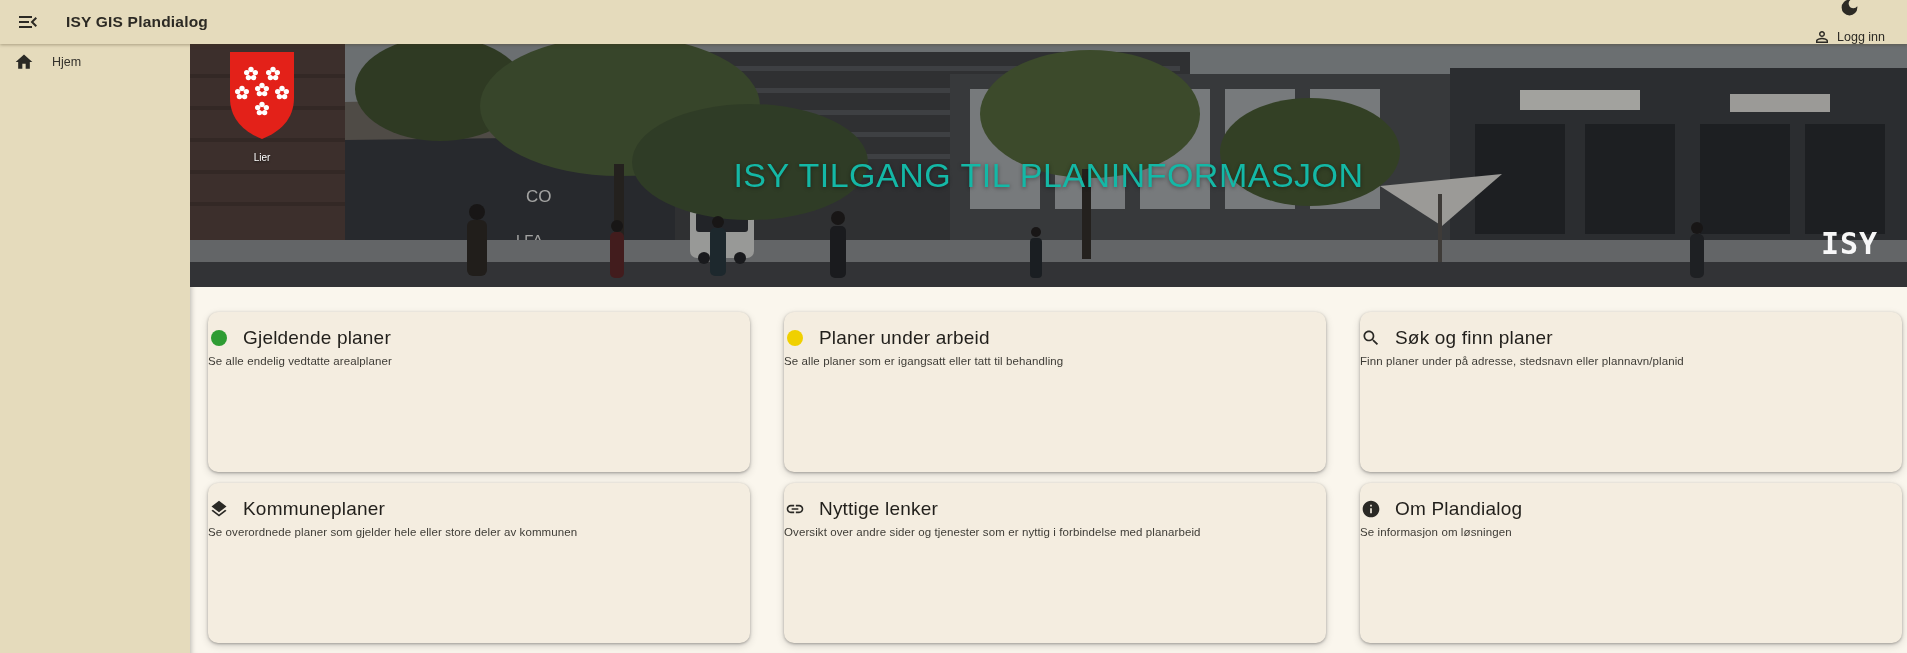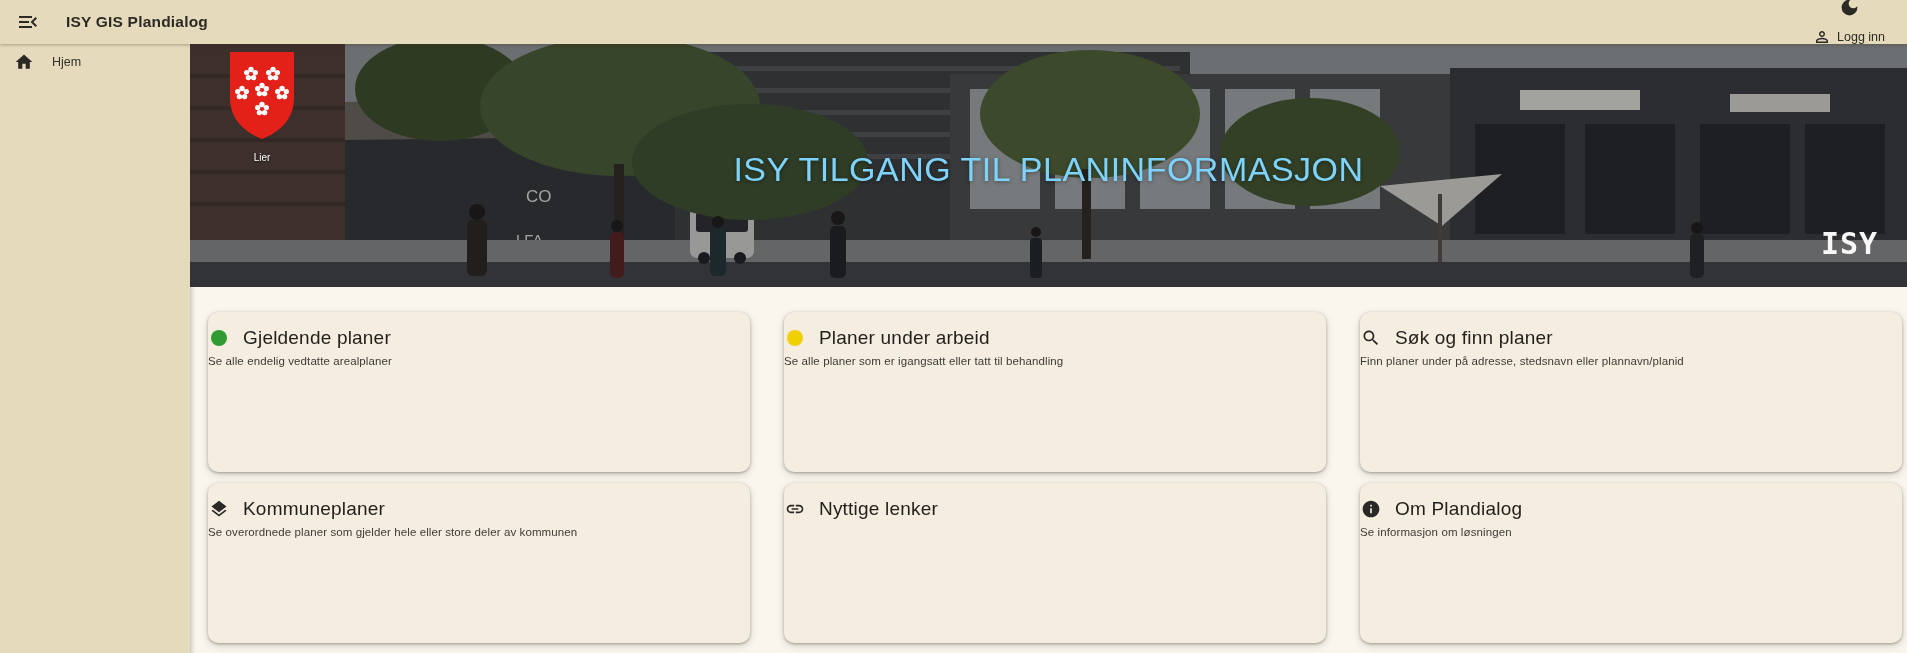--- a/index.html
+++ b/index.html
@@ -32,22 +32,22 @@
   }
   .drawer-item .nav-ic{width:20px;height:20px;color:#2b2a25;}
   
   .main{
     position:absolute;top:44px;left:190px;right:0;bottom:0;background:#faf6ed;
     box-shadow:inset 6px 0 6px -6px rgba(0,0,0,.35);
   }
   .hero{position:relative;height:243px;overflow:hidden;background:#2c2e30;}
   .hero .scene{position:absolute;inset:0;width:100%;height:100%;display:block;}
   .hero-heading{
-    position:absolute;top:106px;left:0;right:0;text-align:center;
-    color:#7dd3fc;font-size:34px;font-weight:400;letter-spacing:.5px;margin:0;
+    position:absolute;top:112px;left:0;right:0;text-align:center;
+    color:#14b8a6;font-size:34px;font-weight:400;letter-spacing:.5px;margin:0;
     text-shadow:0 1px 4px rgba(0,0,0,.4);
   }
   .lier{position:absolute;top:6px;left:38px;width:68px;text-align:center;}
   .lier-label{color:#fff;font-size:10px;display:block;margin-top:6px;text-shadow:0 1px 2px rgba(0,0,0,.6);}
   .isy-mark{position:absolute;right:28px;bottom:22px;opacity:.96;}
   
   .cards{
     display:grid;grid-template-columns:repeat(3,542px);
     gap:11px 34px;padding:25px 0 0 18px;
   }
@@ -302,20 +302,21 @@
 
     <div class="card">
       <div class="card-head">
         <span class="card-ic">
           <svg width="20" height="20" viewBox="0 0 24 24" fill="currentColor">
               <path d="M3.9 12c0-1.71 1.39-3.1 3.1-3.1h4V7H7c-2.76 0-5 2.24-5 5s2.24 5 5 5h4v-1.9H7c-1.71 0-3.1-1.39-3.1-3.1zM8 13h8v-2H8v2zm9-6h-4v1.9h4c1.71 0 3.1 1.39 3.1 3.1s-1.39 3.1-3.1 3.1h-4V17h4c2.76 0 5-2.24 5-5s-2.24-5-5-5z"></path>
             </svg>
         </span>
         <h2>Nyttige lenker</h2>
       </div>
+      <p>Oversikt over andre sider og tjenester som er nyttig i forbindelse med planarbeid</p>
     </div>
 
     <div class="card">
       <div class="card-head">
         <span class="card-ic">
           <svg width="20" height="20" viewBox="0 0 24 24" fill="currentColor">
               <path d="M12 2C6.48 2 2 6.48 2 12s4.48 10 10 10 10-4.48 10-10S17.52 2 12 2zm1 15h-2v-6h2v6zm0-8h-2V7h2v2z"></path>
             </svg>
         </span>
         <h2>Om Plandialog</h2>

